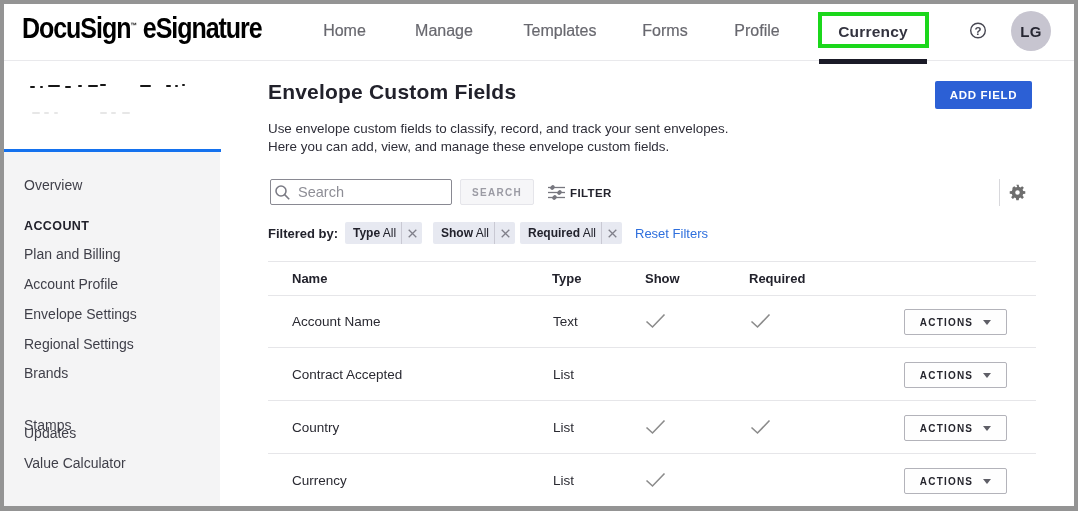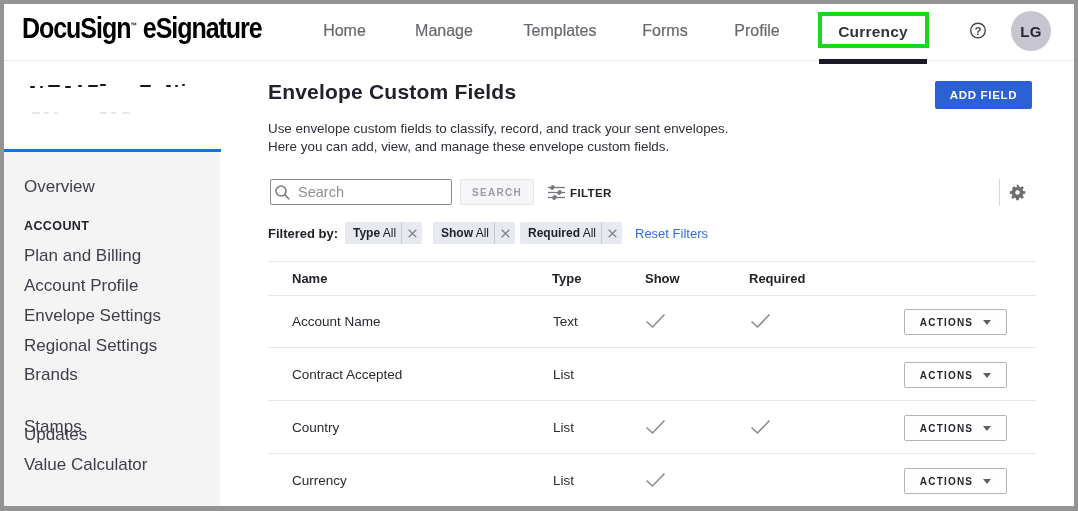--- a/index.html
+++ b/index.html
@@ -16,21 +16,21 @@
   .navitem { position:absolute; top:22px; font-size:16px; color:#68686f; -webkit-text-stroke:0.2px #68686f; transform:translateX(-50%); white-space:nowrap; }
   .nav-settings { position:absolute; top:23px; font-size:15.5px; letter-spacing:0.1px; color:#33333f; font-weight:700; transform:translateX(-50%); letter-spacing:0.2px; }
   .greenbox { position:absolute; left:818px; top:12px; width:111px; height:36px; border:4.7px solid #1bd71b; z-index:40; }
   .blackbar { position:absolute; left:819px; top:59px; width:108px; height:4.5px; background:#1a1a27; }
   .qicon { position:absolute; left:966px; top:19px; }
   .avatar { position:absolute; left:1011px; top:11px; width:40px; height:40px; border-radius:50%; background:#c7c5d0; color:#272732; font-size:15px; font-weight:700; display:flex; align-items:center; justify-content:center; letter-spacing:0.3px; }
 
   
   .side-gray { position:absolute; left:4px; top:152px; width:216px; height:354px; background:#f4f4f5; }
   .blueline { position:absolute; left:4px; top:149px; width:217px; height:3px; background:#1471ee; }
-  .sideitem { position:absolute; left:24px; font-size:17px; color:#3f3f49; white-space:nowrap; }
+  .sideitem { position:absolute; left:24px; font-size:14px; color:#3f3f49; white-space:nowrap; }
   .sidehdr { position:absolute; left:24px; font-size:12.5px; color:#22222c; font-weight:700; letter-spacing:0.4px; }
   .dash { position:absolute; background:#161616; height:1.7px; filter:blur(0.35px); border-radius:1px; }
   .dash2 { position:absolute; background:#e7e7e7; height:2px; filter:blur(0.4px); border-radius:1px; }
 
   
   .h1 { position:absolute; left:268px; top:80px; font-size:21px; font-weight:700; color:#21212b; letter-spacing:0.2px; }
   .addfield { position:absolute; left:935px; top:81px; width:97px; height:28px; background:#2c60d5; border-radius:2px; color:#fff; font-size:11.5px; font-weight:700; letter-spacing:0.7px; display:flex; align-items:center; justify-content:center; }
   .desc { position:absolute; left:268px; top:120px; font-size:13.4px; color:#2e2e38; line-height:17.5px; }
 
   .searchbox { position:absolute; left:270px; top:179px; width:182px; height:26px; border:1px solid #898992; border-radius:2px; background:#fff; }

